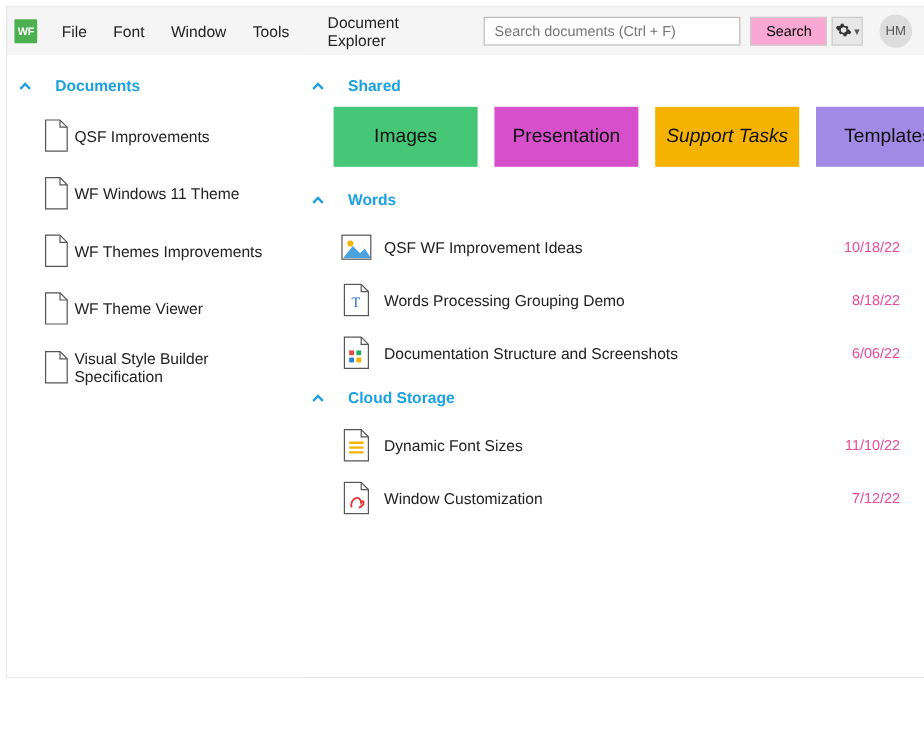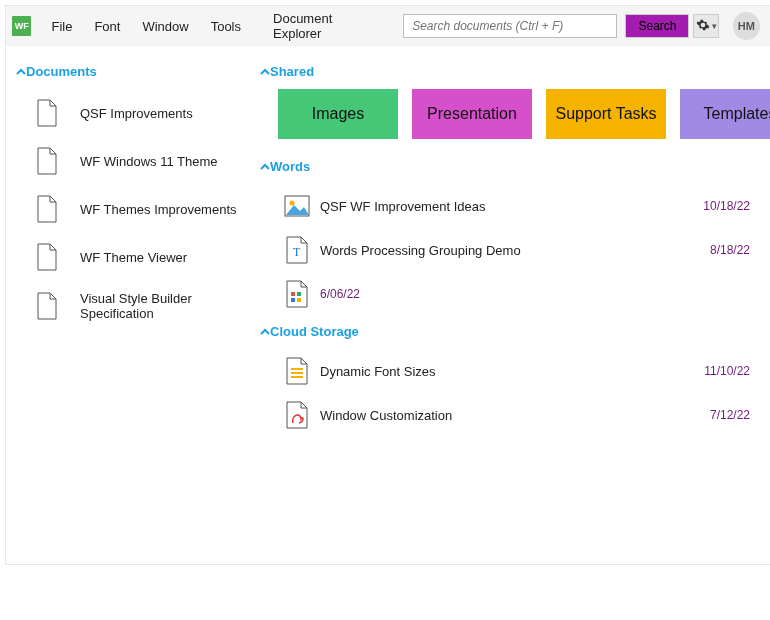--- a/index.html
+++ b/index.html
@@ -51,81 +51,79 @@
   .search-input {
     margin-left: 10px;
     width: 220px;
     height: 24px;
     border: 1px solid #bbb;
     background: #fff;
     padding: 0 8px;
     font-size: 12px;
     color: #555;
     outline: none;
-    font-style: italic;
   }
   .search-btn {
     margin-left: 6px;
     height: 24px;
     padding: 0 12px;
     border: 1px solid #ccc;
-    background: #a21caf;
+    background: #f9a8d4;
     cursor: pointer;
     font-size: 12px;
   }
   .spacer { flex: 1; }
   .gear-btn {
     width: 26px; height: 24px;
     display: flex; align-items: center; justify-content: center;
     border: 1px solid #ccc;
     background: #e8e8e8;
     cursor: pointer;
     margin-right: 4px;
   }
   .avatar {
     width: 28px; height: 28px;
     border-radius: 50%;
     background: #ddd;
     color: #555;
     font-size: 11px;
     display: flex; align-items: center; justify-content: center;
     margin: 0 8px;
-    font-weight: bold;
   }
 
   .body {
     flex: 1;
     display: flex;
     overflow: hidden;
     background: #fff;
   }
   .sidebar {
     width: 250px;
     padding: 10px 4px 10px 10px;
     background: #fff;
   }
   .section-header {
     display: flex;
     align-items: center;
-    gap: 0;
+    gap: 20px;
     color: #1ba1e2;
     font-weight: 600;
     font-size: 13px;
     margin: 8px 0 10px 0;
     cursor: pointer;
   }
   .chev {
     width: 10px; height: 10px;
     display: inline-block;
   }
   .chev svg { display: block; }
   .doc-item {
     display: flex;
     align-items: center;
-    gap: 22px;
+    gap: 4px;
     padding: 10px 6px 10px 20px;
     cursor: pointer;
   }
   .file-icon {
     width: 22px; height: 28px;
     flex-shrink: 0;
   }
 
   .main {
     flex: 1;
@@ -143,37 +141,37 @@
     display: flex;
     align-items: center;
     justify-content: center;
     color: #111;
     font-size: 16px;
     cursor: pointer;
     flex-shrink: 0;
   }
   .tile.green  { background: #45c777; }
   .tile.pink   { background: #d64fcb; }
-  .tile.orange { background: #f5b300; }
+  .tile.orange { background: #f5b300; font-style: italic; }
   .tile.purple { background: #a18ae6; }
 
   .recent-item {
     display: flex;
     align-items: center;
     gap: 10px;
     padding: 8px 24px 8px 24px;
     cursor: pointer;
   }
   .recent-icon {
     width: 26px; height: 28px;
     flex-shrink: 0;
     display: flex; align-items: center; justify-content: center;
   }
   .recent-name { flex: 1; }
-  .recent-date { color: #701a75; font-size: 12px; }
+  .recent-date { color: #ec4899; font-size: 12px; }
   .gear-caret { font-size: 9px; margin-left: 2px; color:#555; }
 </style>
 </head>
 <body>
 
 <div class="app">
 
   <div class="menubar">
     <div class="logo">WF</div>
     <div class="menu-item">File</div>
@@ -307,20 +305,21 @@
         <span class="recent-icon">
           <svg width="24" height="28" viewBox="0 0 24 28">
               <path d="M2 1h14l6 6v20H2z" fill="#fff" stroke="#555"></path>
               <path d="M16 1v6h6" fill="none" stroke="#555"></path>
               <rect x="6" y="12" width="4" height="4" fill="#e74c3c"></rect>
               <rect x="12" y="12" width="4" height="4" fill="#27ae60"></rect>
               <rect x="6" y="18" width="4" height="4" fill="#2980d9"></rect>
               <rect x="12" y="18" width="4" height="4" fill="#f5b300"></rect>
             </svg>
         </span>
+        <span class="recent-name">Documentation Structure and Screenshots</span>
         <span class="recent-date">6/06/22</span>
       </div>
 
       <div class="section-header">
         <span class="chev">
           <svg width="10" height="10" viewBox="0 0 10 10">
               <path d="M1 7 L5 3 L9 7" stroke="#1ba1e2" stroke-width="2" fill="none"></path>
             </svg>
         </span>
         <span>Cloud Storage</span>

